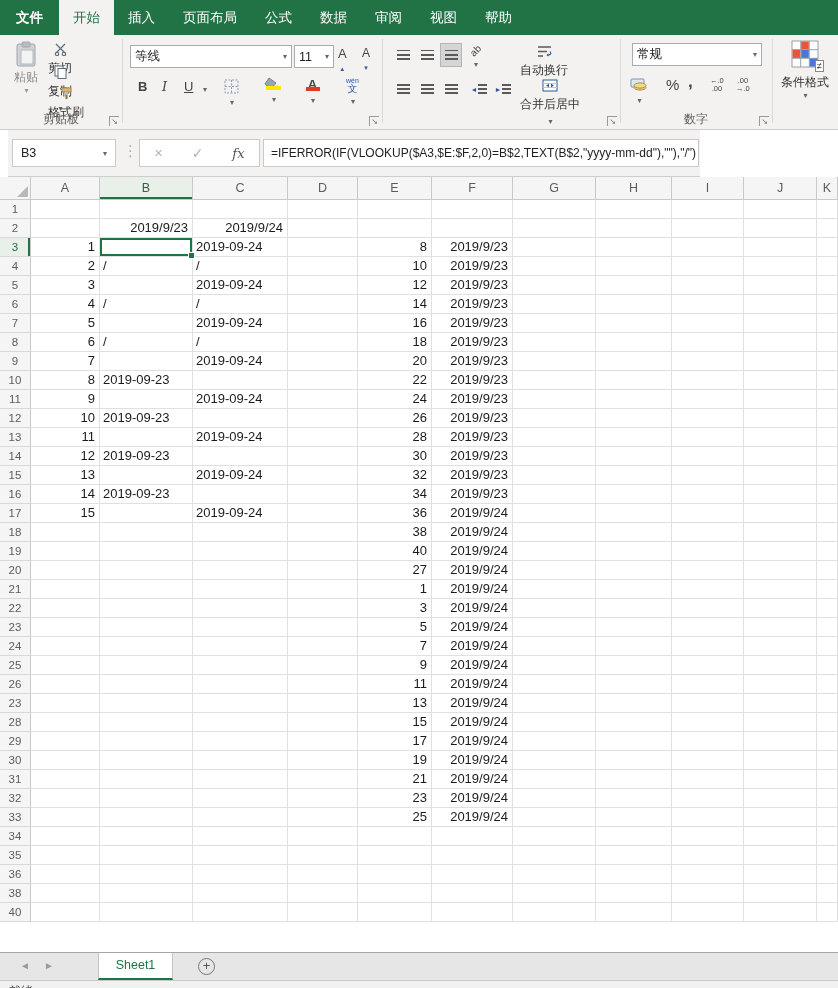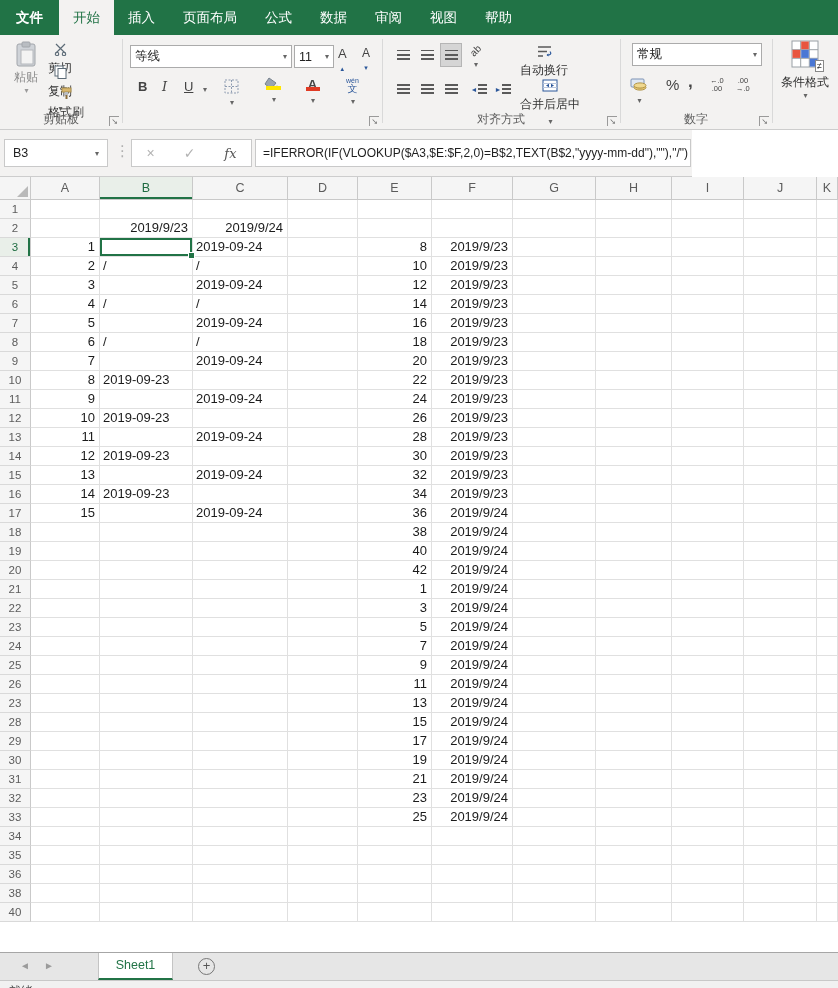--- a/index.html
+++ b/index.html
@@ -29,21 +29,21 @@
   .bars{width:13px;height:10px;background:repeating-linear-gradient(to bottom,#5a5a5a 0 1.5px,transparent 1.5px 4.2px);}
   .sq{display:flex;align-items:center;justify-content:center;position:absolute;width:22px;height:24px;}
   .minitxt{font-size:7.5px;line-height:8px;color:#444;display:flex;flex-direction:column;align-items:center;}
   .yellowbar{position:absolute;left:2px;bottom:1px;width:15px;height:4px;background:#ffe600;}
   .redbar{position:absolute;left:2px;bottom:1px;width:14px;height:4px;background:#e03b24;}
   .phon{display:flex;flex-direction:column;align-items:center;color:#2b579a;line-height:8px;}
   .phon i{font-style:normal;font-size:7px;}
   .phon b{font-weight:normal;font-size:10px;}
 
   
-  .fbar{position:absolute;top:130px;left:0;width:692px;height:47px;background:#f3f2f1;border-bottom:1px solid #cdcdcd;box-sizing:border-box;}
+  .fbar{position:absolute;top:130px;left:8px;width:692px;height:47px;background:#f3f2f1;border-bottom:1px solid #cdcdcd;box-sizing:border-box;}
   .namebox{position:absolute;left:4px;top:9px;width:104px;height:28px;background:#fff;border:1px solid #c9c9c9;box-sizing:border-box;
            display:flex;align-items:center;justify-content:space-between;padding:0 8px;font-size:12.5px;color:#222;}
   .fdots{position:absolute;left:115px;top:12px;color:#b0b0b0;font-size:15px;}
   .fxbox{position:absolute;left:131px;top:9px;width:121px;height:28px;background:#fff;border:1px solid #c9c9c9;box-sizing:border-box;
          display:flex;align-items:center;justify-content:space-around;}
   .fxbox .gray{color:#b3b3b3;font-size:14px;}
   .fx{font-family:"DejaVu Serif","Liberation Serif",serif;font-style:italic;font-size:13px;color:#555;}
   .formulabox{position:absolute;left:255px;top:9px;right:1px;height:28px;background:#fff;border:1px solid #c9c9c9;box-sizing:border-box;
               display:flex;align-items:center;padding:0 7px;font-size:12px;color:#1f1f1f;white-space:nowrap;overflow:hidden;}
 
@@ -259,21 +259,20 @@
         <span>
           <svg width="16" height="13" viewBox="0 0 16 13">
               <rect x="1" y="1" width="14" height="11" fill="#fff" stroke="#2b579a"></rect>
               <path d="M1 4.5 H15 M1 8.5 H15" stroke="#b9c6dd"></path>
               <path d="M4 6.5 L7 4.8 V8.2 Z M12 6.5 L9 4.8 V8.2 Z" fill="#2b579a"></path>
             </svg>
         </span>
         <span>合并后居中</span>
         <span class="caret">▾</span>
       </div>
-      <div class="grouplabel">对齐方式</div>
       <div class="launcher">↘</div>
     </div>
 
     <div style="position:absolute;left:620px;top:0;width:152px;height:95px;">
       <div class="combo" style="left:12px;top:8px;width:130px;height:23px;">
         <span>常规</span>
         <span class="caret">▾</span>
       </div>
       <div class="rbtn" style="left:10px;top:42px;">
         <span>
@@ -623,21 +622,21 @@
         <div class="gcell" style="width: 72px;"></div>
         <div class="gcell" style="width: 73px;"></div>
         <div class="gcell" style="width: 21px;"></div>
       </div>
       <div class="grow">
         <div class="rowh">20</div>
         <div class="gcell" style="width: 69px;"></div>
         <div class="gcell" style="width: 93px;"></div>
         <div class="gcell" style="width: 95px;"></div>
         <div class="gcell" style="width: 70px;"></div>
-        <div class="gcell al-r" style="width: 74px;">42</div>
+        <div class="gcell al-r" style="width: 74px;">27</div>
         <div class="gcell al-r" style="width: 81px;">2019/9/24</div>
         <div class="gcell" style="width: 83px;"></div>
         <div class="gcell" style="width: 76px;"></div>
         <div class="gcell" style="width: 72px;"></div>
         <div class="gcell" style="width: 73px;"></div>
         <div class="gcell" style="width: 21px;"></div>
       </div>
       <div class="grow">
         <div class="rowh">21</div>
         <div class="gcell" style="width: 69px;"></div>

